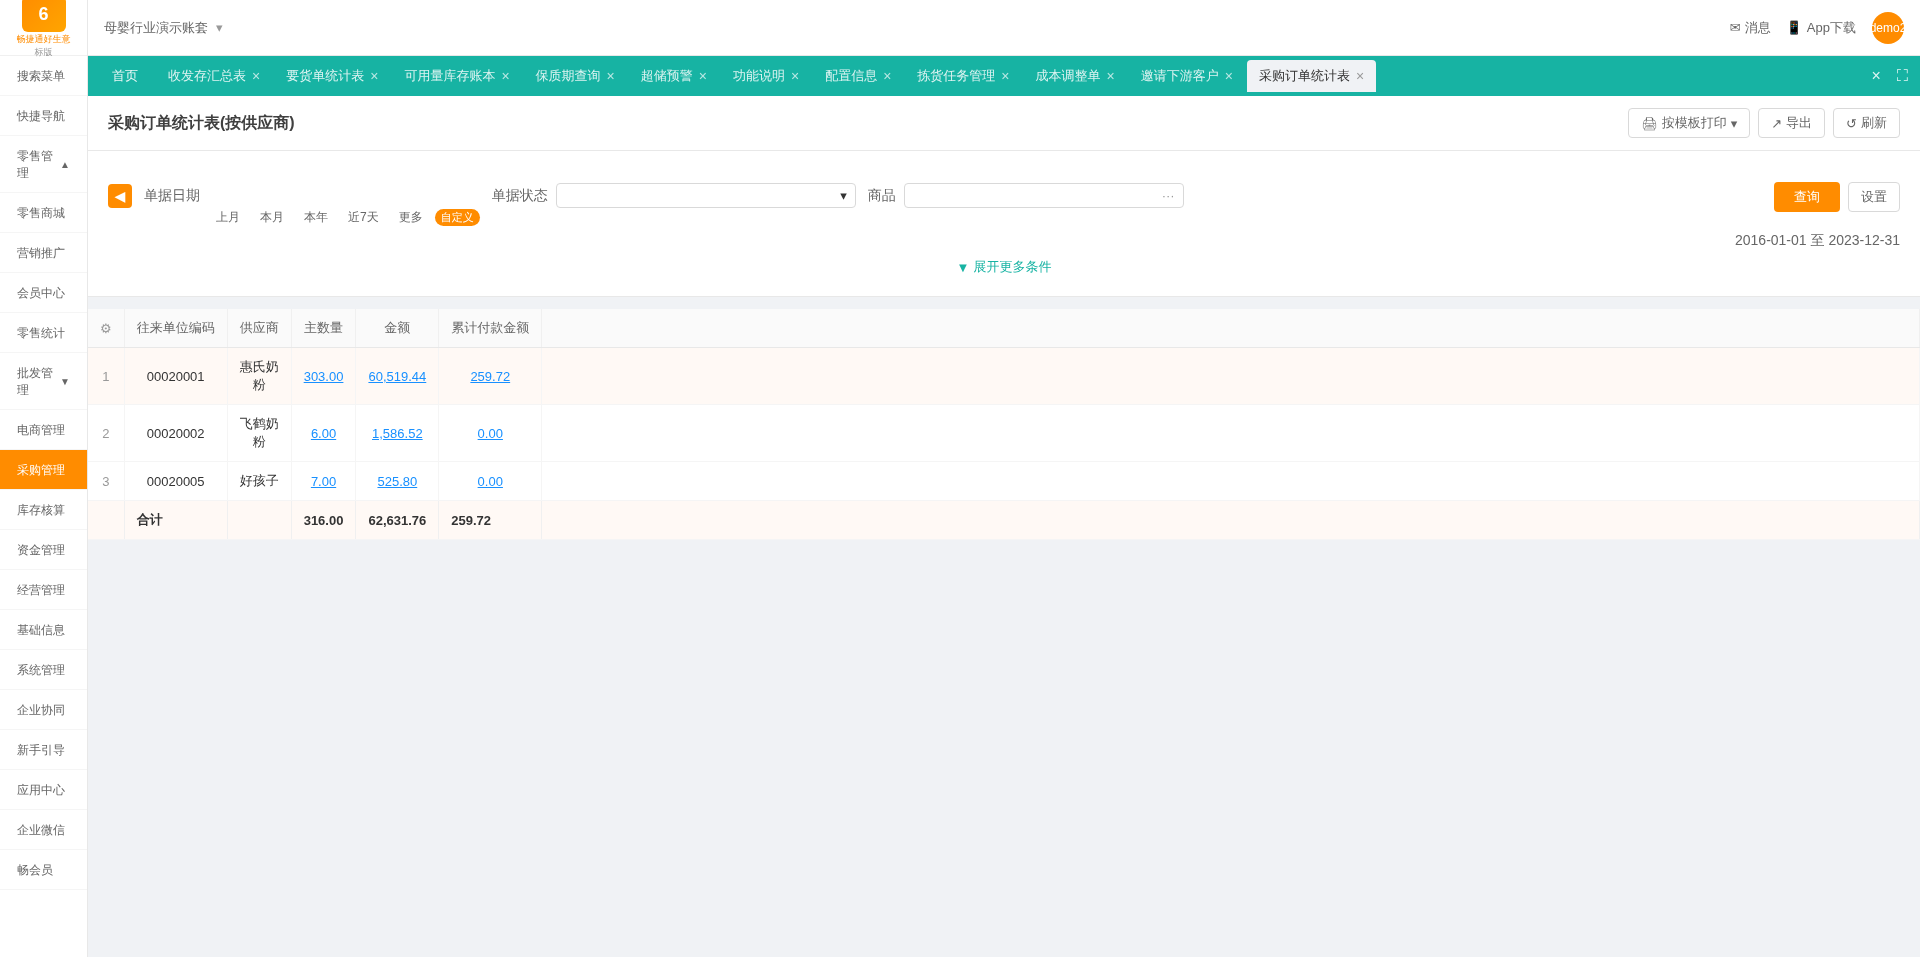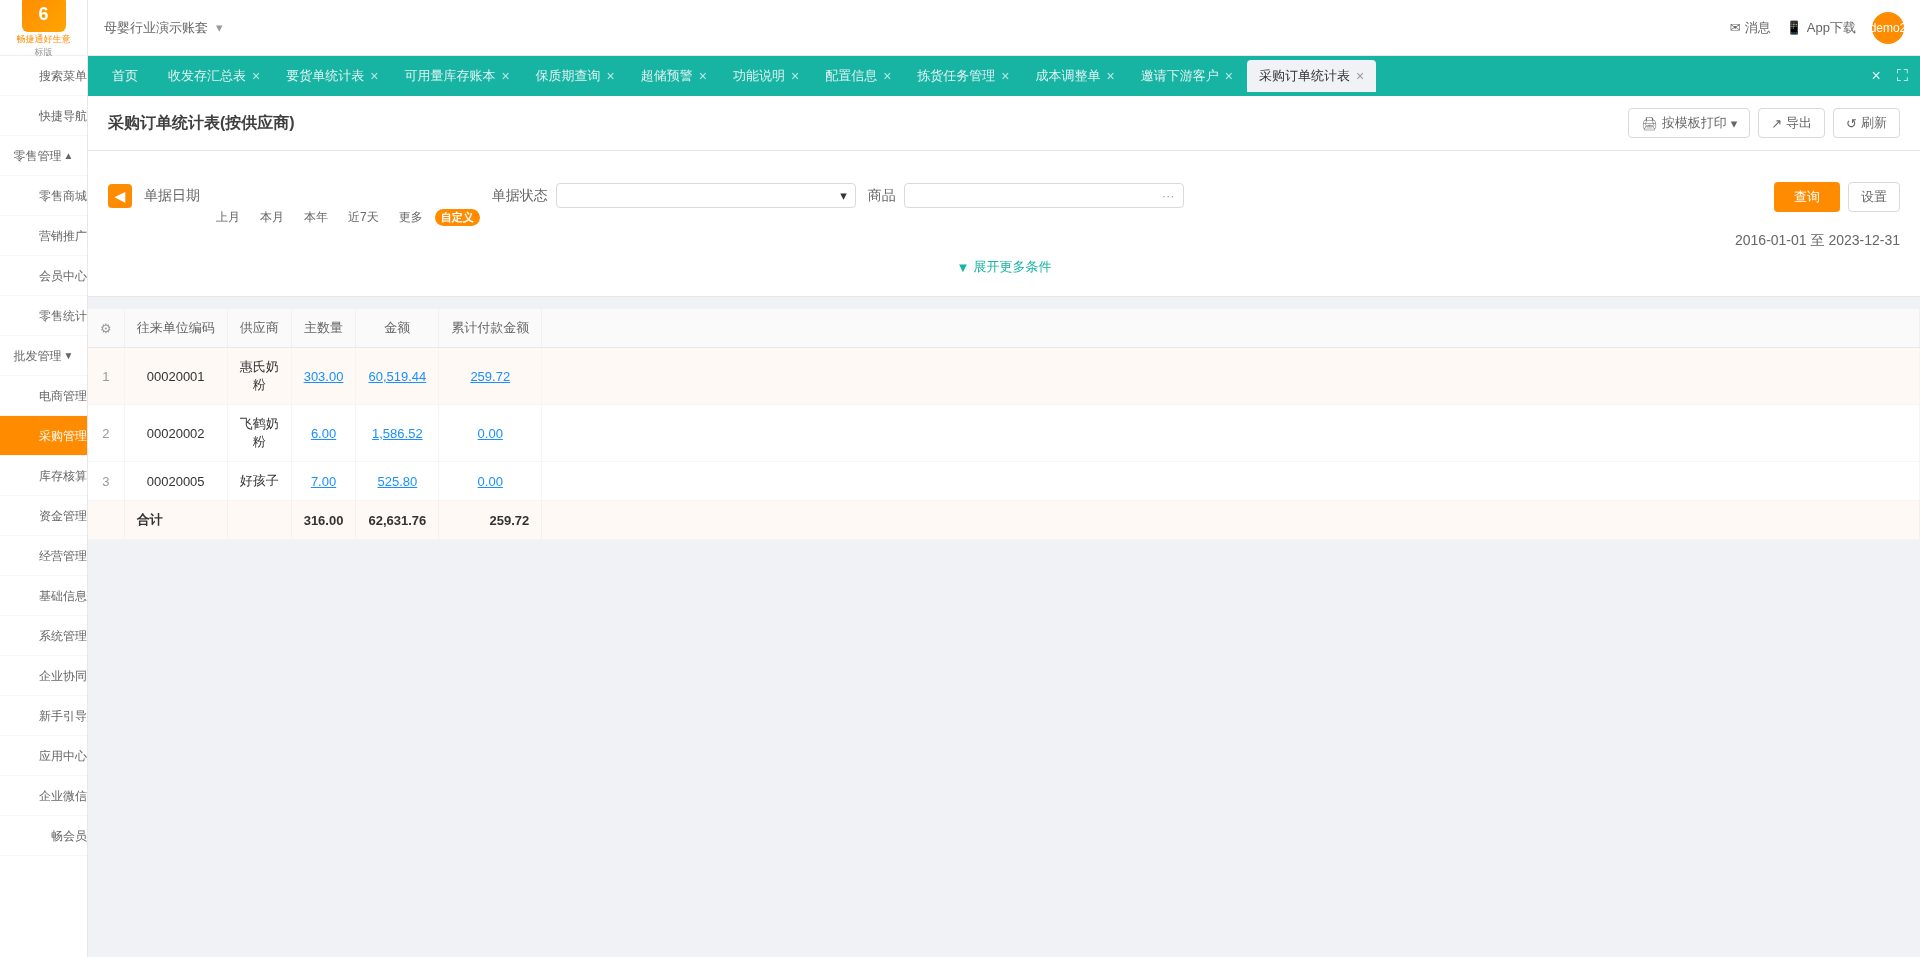--- a/index.html
+++ b/index.html
@@ -5,21 +5,21 @@
     * { margin: 0; padding: 0; box-sizing: border-box; }
     body { font-family: 'Microsoft YaHei', '微软雅黑', sans-serif; font-size: 13px; background: #f0f2f5; color: #333; width: 1920px; height: 957px; overflow: hidden; display: flex; }
 
     
     .sidebar { width: 88px; background: #fff; height: 100vh; display: flex; flex-direction: column; border-right: 1px solid #e8e8e8; flex-shrink: 0; }
     .logo { height: 56px; display: flex; align-items: center; justify-content: center; background: #fff; border-bottom: 1px solid #f0f0f0; }
     .logo-icon { width: 44px; height: 36px; background: linear-gradient(135deg, #ff8c00, #ffa500); border-radius: 6px; display: flex; align-items: center; justify-content: center; }
     .logo-icon span { color: white; font-size: 11px; font-weight: bold; }
     .logo-text { font-size: 10px; color: #ff8c00; text-align: center; line-height: 1.2; margin-top: 2px; }
     .sidebar-menu { flex: 1; overflow-y: auto; }
-    .sidebar-item { padding: 10px 0; text-align: right; cursor: pointer; font-size: 12px; color: #666; border-bottom: 1px solid #f5f5f5; }
+    .sidebar-item { padding: 10px 17px; text-align: left; cursor: pointer; font-size: 12px; color: #666; border-bottom: 1px solid #f5f5f5; }
     .sidebar-item.active { color: #fff; background: #ff8c00; }
     .sidebar-item .item-label { margin-top: 2px; font-size: 12px; }
 
     
     .main-area { flex: 1; display: flex; flex-direction: column; overflow: hidden; }
     .top-bar { height: 56px; background: #fff; display: flex; align-items: center; justify-content: space-between; padding: 0 16px; border-bottom: 1px solid #e8e8e8; flex-shrink: 0; }
     .top-left { display: flex; align-items: center; gap: 8px; }
     .breadcrumb-text { color: #666; font-size: 13px; }
     .top-right { display: flex; align-items: center; gap: 16px; }
     .top-btn { display: flex; align-items: center; gap: 4px; color: #666; font-size: 13px; cursor: pointer; }
@@ -43,42 +43,42 @@
     .header-btn { padding: 5px 12px; border: 1px solid #d9d9d9; background: #fff; border-radius: 4px; cursor: pointer; font-size: 13px; color: #666; display: flex; align-items: center; gap: 4px; }
 
     
     .filter-area { background: #fff; padding: 12px 20px; border-bottom: 1px solid #e8e8e8; flex-shrink: 0; }
     .filter-row { display: flex; align-items: center; gap: 12px; flex-wrap: wrap; }
     .filter-toggle { width: 24px; height: 24px; background: #ff8c00; color: white; border: none; border-radius: 4px; cursor: pointer; display: flex; align-items: center; justify-content: center; font-size: 14px; flex-shrink: 0; }
     .filter-group { display: flex; align-items: center; gap: 8px; }
     .filter-label { color: #666; font-size: 14px; white-space: nowrap; }
     .date-shortcuts { display: flex; align-items: center; gap: 4px; margin-top: 44px; }
     .date-shortcut { padding: 2px 8px; font-size: 12px; color: #666; cursor: pointer; border-radius: 3px; }
-    .custom-tag { background: #ff8c00; color: white; padding: 1px 6px; border-radius: 10px; font-size: 11px; font-weight: bold; }
+    .custom-tag { background: #ff8c00; color: white; padding: 1px 6px; border-radius: 10px; font-size: 11px; }
     .filter-select { border: 1px solid #d9d9d9; border-radius: 4px; padding: 4px 8px; min-width: 180px; font-size: 13px; display: flex; align-items: center; justify-content: space-between; cursor: pointer; background: #fff; }
     .filter-select-wide { min-width: 300px; }
     .expand-row { display: flex; justify-content: center; padding: 8px 0; }
     .expand-btn { color: #17b3a3; cursor: pointer; display: flex; align-items: center; gap: 4px; font-size: 13px; border: none; background: none; }
 
     
     .search-btn { background: #ff8c00; color: white; border: none; padding: 6px 20px; border-radius: 4px; cursor: pointer; font-size: 13px; }
     .setting-btn { background: #fff; color: #666; border: 1px solid #d9d9d9; padding: 5px 12px; border-radius: 4px; cursor: pointer; font-size: 13px; }
 
     
     .table-area { flex: 1; overflow: auto; padding: 12px 0; }
     .data-table { width: 100%; border-collapse: collapse; background: #fff; }
     .data-table th { background: #fafafa; padding: 10px 12px; text-align: center; font-weight: normal; color: #666; border-bottom: 1px solid #e8e8e8; border-right: 1px solid #f0f0f0; font-size: 13px; white-space: nowrap; }
     .data-table th:first-child { width: 50px; }
     .data-table td { padding: 10px 12px; text-align: center; border-bottom: 1px solid #f5f5f5; border-right: 1px solid #f5f5f5; font-size: 13px; color: #333; }
     .data-table tr:first-child td { background: #fff9f5; }
     .data-table td a, .link { color: #1890ff; text-decoration: underline; cursor: pointer; }
 
     
     .table-footer { background: #fff8f3; border-top: 1px solid #e8e8e8; }
-    .table-footer td { padding: 10px 12px; font-size: 13px; font-weight: bold; color: #333; text-align: right; border-right: 1px solid #f0f0f0; }
+    .table-footer td { padding: 10px 12px; font-size: 13px; font-weight: bold; color: #333; text-align: left; border-right: 1px solid #f0f0f0; }
 
     
     ::-webkit-scrollbar { width: 4px; height: 4px; }
     ::-webkit-scrollbar-thumb { background: #ccc; border-radius: 2px; }
 
     .filter-right-area { display: flex; align-items: flex-start; gap: 8px; margin-left: auto; padding-top: 2px; }
   </style>
 </head>
 <body>
 

